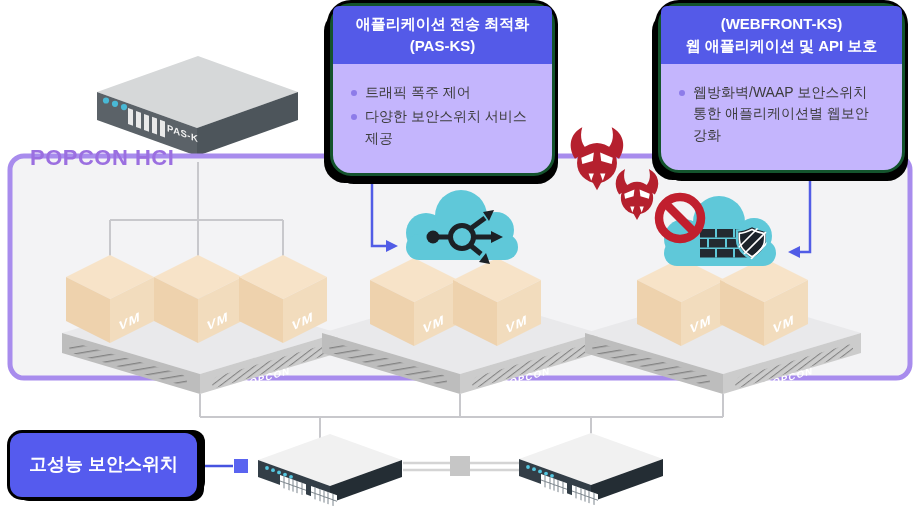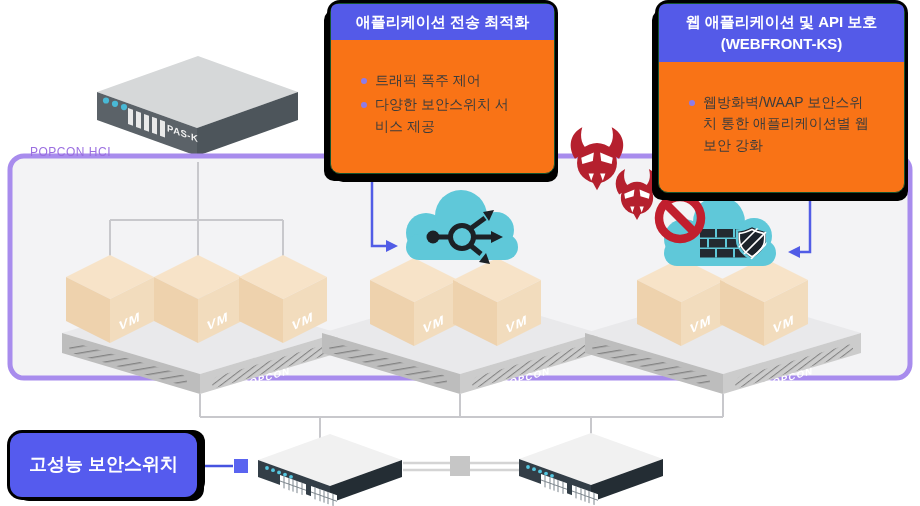--- a/index.html
+++ b/index.html
@@ -5,48 +5,48 @@
   html,body{margin:0;padding:0;background:#fff;}
   .stage{
     position:relative;width:920px;height:506px;overflow:hidden;background:#fff;
     font-family:"Liberation Sans","DejaVu Sans",sans-serif;
   }
   .stage svg{position:absolute;left:0;top:0;}
   svg text{font-family:"Liberation Sans","DejaVu Sans",sans-serif;font-weight:bold;}
 
   
   .callout{
-    position:absolute;box-sizing:border-box;background:#f97316;
-    border:1px solid #14532d;border-radius:10px;
+    position:absolute;box-sizing:border-box;background:#c4b5fd;
+    border:3px solid #14532d;border-radius:21px;
     box-shadow:0 0 0 3px #000,-6px 7px 0 #000,3px 8px 0 #000;
   }
   .callout-header{
     background:#545ae8;color:#fff;text-align:center;font-weight:bold;
     font-size:15px;line-height:1.45;padding:7px 4px;border-radius:6px 6px 0 0;
   }
-  .callout-body{list-style:none;margin:16px;padding:11px 16px 16px 12px;}
+  .callout-body{list-style:none;margin:4px;padding:11px 16px 16px 12px;}
   .callout-body li{display:flex;font-size:14px;line-height:1.55;color:#3c3c3c;margin:3px 0;}
   .dot{flex:none;width:6px;height:6px;border-radius:50%;background:#8d7ce9;margin:8px 8px 0 2px;}
 
   .callout-pas{left:330px;top:3px;width:225px;}
   .callout-web{left:658px;top:3px;width:247px;}
 
   
   .tifront{
     position:absolute;left:10px;top:433px;width:187px;height:64px;box-sizing:border-box;
     background:#555bee;border-radius:12px;color:#fff;
     display:flex;flex-direction:column;align-items:center;justify-content:center;
     font-size:18px;font-weight:bold;line-height:1.3;text-align:center;
     box-shadow:0 0 0 3px #000,8px -3px 0 #000,7px 4px 0 #000;
     gap:48px;
   }
 
   
   .hci-label{
-    position:absolute;left:30px;top:145px;font-size:12px;font-weight:normal;
+    position:absolute;left:30px;top:145px;font-size:22px;font-weight:bold;
     color:#9b6fe0;letter-spacing:.5px;
   }
 </style>
 </head>
 <body>
 
 <div class="stage">
 
 <svg width="920" height="506" viewBox="0 0 920 506">
   <defs>
@@ -267,37 +267,38 @@
     <line x1="200" y1="466" x2="233" y2="466" stroke="#4653e0" stroke-width="2.5"></line>
     <rect x="234" y="459" width="14" height="14" fill="#5a64f0"></rect>
   </g>
 </svg>
 
 <div class="hci-label">POPCON HCI</div>
 
 <div class="callout callout-pas">
   <div class="callout-header">
     <div>애플리케이션 전송 최적화</div>
+    <div>(PAS-KS)</div>
   </div>
   <ul class="callout-body">
     <li>
           <span class="dot"></span>
           <span>트래픽 폭주 제어</span>
         </li>
     <li>
           <span class="dot"></span>
           <span>다양한 보안스위치 서비스 제공</span>
         </li>
   </ul>
 </div>
 
 <div class="callout callout-web">
   <div class="callout-header">
+    <div>(WEBFRONT-KS)</div>
     <div>웹 애플리케이션 및 API 보호</div>
-    <div>(WEBFRONT-KS)</div>
   </div>
   <ul class="callout-body">
     <li>
           <span class="dot"></span>
           <span>웹방화벽/WAAP 보안스위치 통한 애플리케이션별 웹보안 강화</span>
         </li>
   </ul>
 </div>
 
 <div class="tifront">

